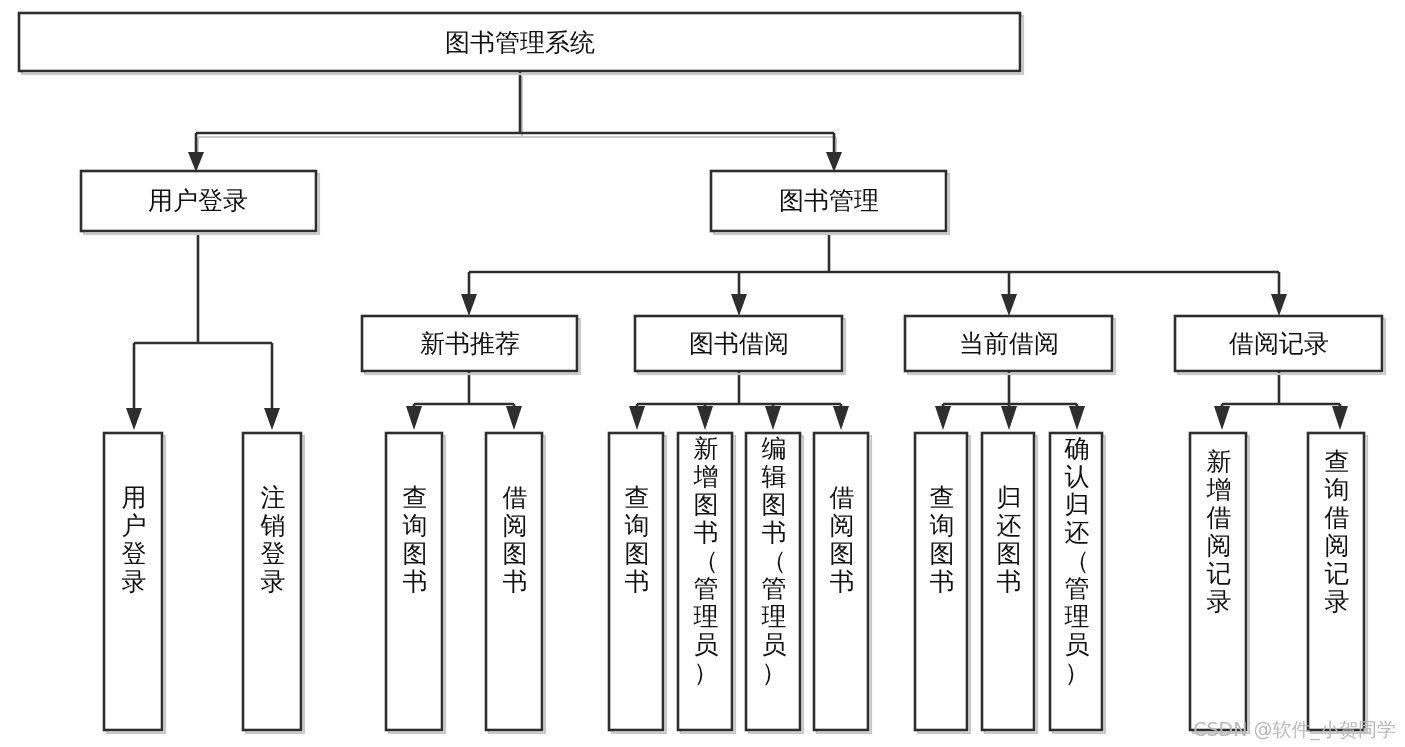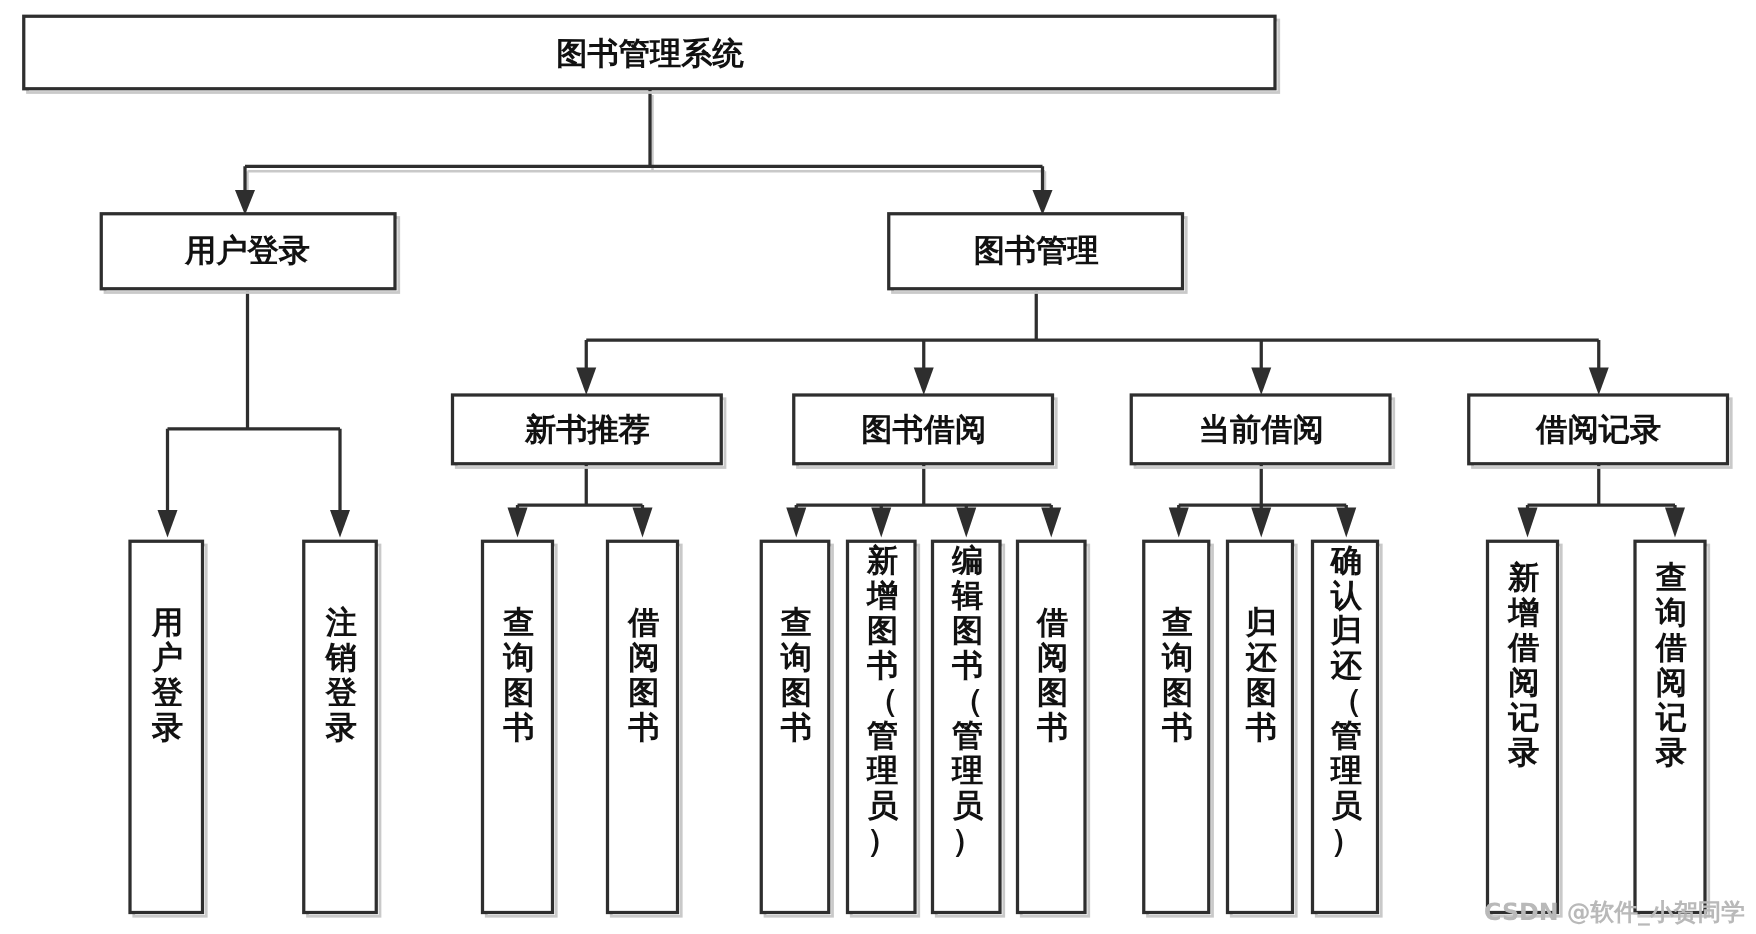--- a/index.html
+++ b/index.html
@@ -10,21 +10,20 @@
   }
   body {
     font-family: "DejaVu Sans", "Liberation Sans", sans-serif;
   }
   #diagram-root {
     position: relative;
     width: 1405px;
     height: 747px;
     background: #ffffff;
     overflow: hidden;
-    font-weight: bold;
   }
   svg#flowchart {
     display: block;
     width: 1405px;
     height: 747px;
   }
   .node-box {
     fill: #ffffff;
     stroke: #2e2e2e;
     stroke-width: 2.6;

